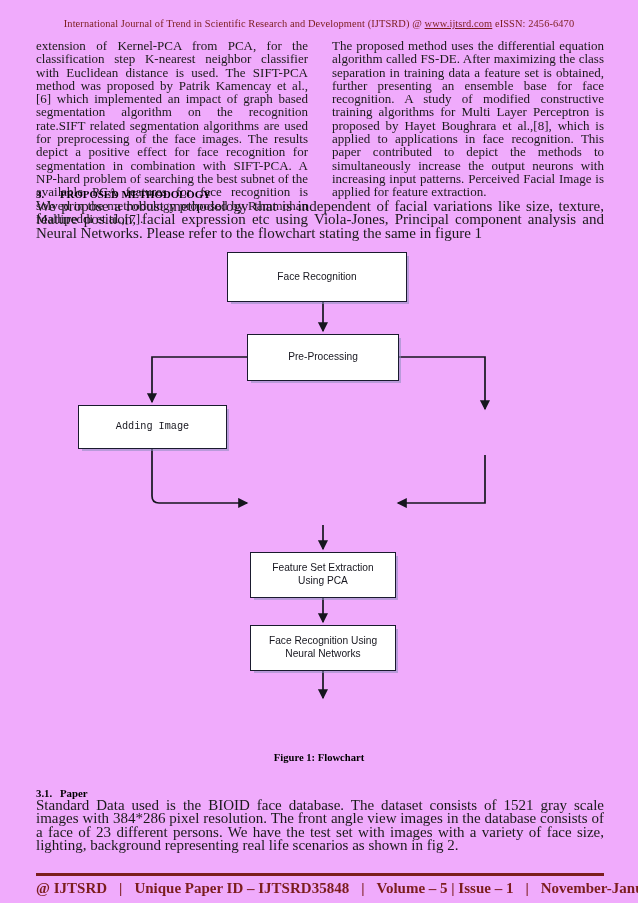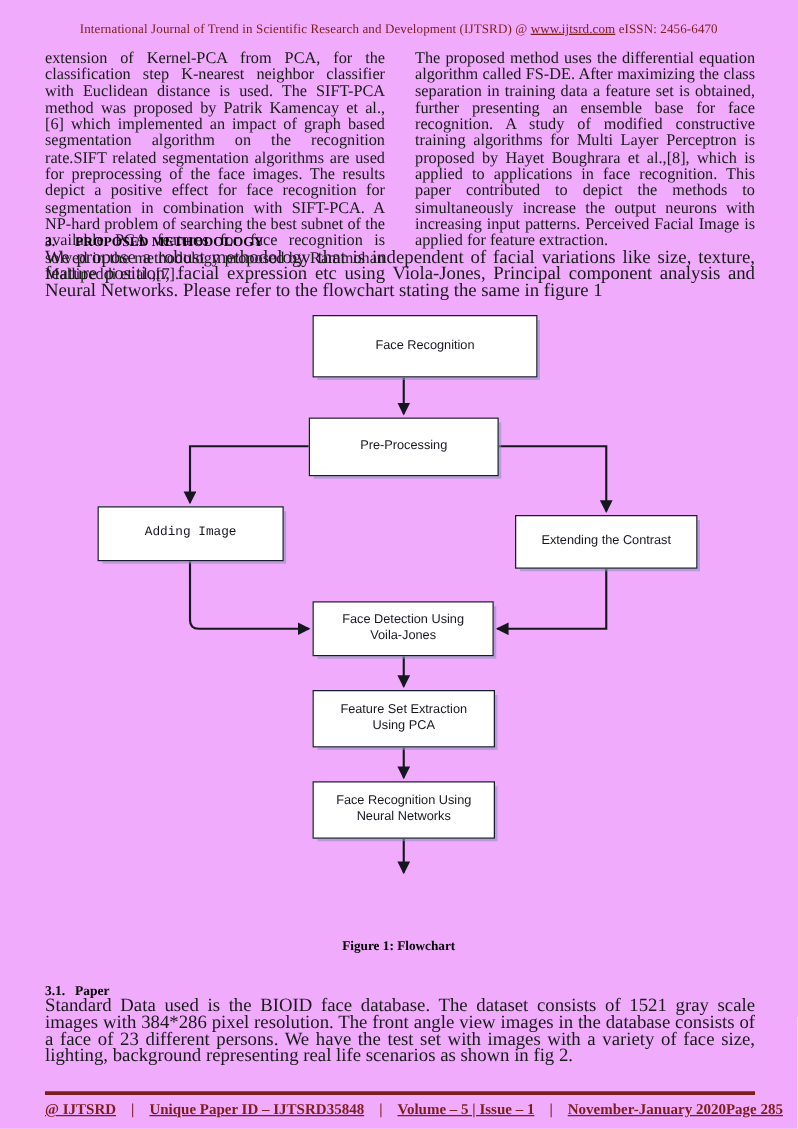--- a/index.html
+++ b/index.html
@@ -110,21 +110,21 @@
     text-align: center;
     font-family: "Liberation Sans", "DejaVu Sans", sans-serif;
     font-size: 10.2px;
     line-height: 12.6px;
     color: #16161e;
     box-sizing: border-box;
     pointer-events: auto;
   }
 
   
-  #box-face-recognition   { left: 250px; top: 252px; width: 180px; height: 50px; }
+  #box-face-recognition   { left: 227px; top: 252px; width: 180px; height: 50px; }
   #box-pre-processing     { left: 247px; top: 334px; width: 152px; height: 47px; }
   #box-adding-image       { left: 78px;  top: 405px; width: 149px; height: 44px; font-family: Liberation Mono, monospace; }
   #box-extending-contrast { left: 412px; top: 412px; width: 146px; height: 43px; }
   #box-face-detection     { left: 250px; top: 481px; width: 145px; height: 44px; }
   #box-feature-set        { left: 250px; top: 552px; width: 146px; height: 46px; }
   #box-face-recog-nn      { left: 250px; top: 625px; width: 146px; height: 46px; }
   #box-face-labelling     { left: 249px; top: 701px; width: 147px; height: 44px; }
 
   
   #figure-caption {
@@ -145,27 +145,26 @@
     top: 873px;
     width: 568px;
     height: 2.6px;
     background: #7b1d1d;
   }
   #footer-text {
     position: absolute;
     left: 36px;
     top: 880px;
     width: 568px;
-    font-size: 12px;
+    font-size: 15px;
     font-weight: bold;
     color: #7b1d1d;
     display: flex;
     align-items: center;
     white-space: nowrap;
-    text-decoration: underline;
   }
   #footer-text .f-sep { padding: 0 12px; }
   #footer-text .f-grow { flex: 1 1 auto; }
 </style>
 </head>
 <body>
 
 <div id="page">
 
   <div id="journal-header"><span>International Journal of Trend in Scientific Research and Development (IJTSRD) @ </span><a class="hdr-link" href="#">www.ijtsrd.com</a><span> eISSN: 2456-6470</span></div>
@@ -206,23 +205,21 @@
         <path d="M323,671 L323,698"></path>
       </g>
     </svg>
 
     <div class="fc-box" id="box-face-recognition">Face Recognition</div>
 
     <div class="fc-box" id="box-pre-processing">Pre-Processing</div>
 
     <div class="fc-box" id="box-adding-image">Adding Image</div>
 
-    <div class="fc-box" id="box-extending-contrast">Extending the Contrast</div>
-
-    <div class="fc-box" id="box-face-detection">Face Detection Using<br>Voila-Jones</div>
+
 
     <div class="fc-box" id="box-feature-set">Feature Set Extraction<br>Using PCA</div>
 
     <div class="fc-box" id="box-face-recog-nn">Face Recognition Using<br>Neural Networks</div>
 
   </div>
 
   <div id="figure-caption">Figure 1: Flowchart</div>
 
   <div class="section-head" id="heading-31"><span class="num">3.1.</span><span>Paper</span></div>

